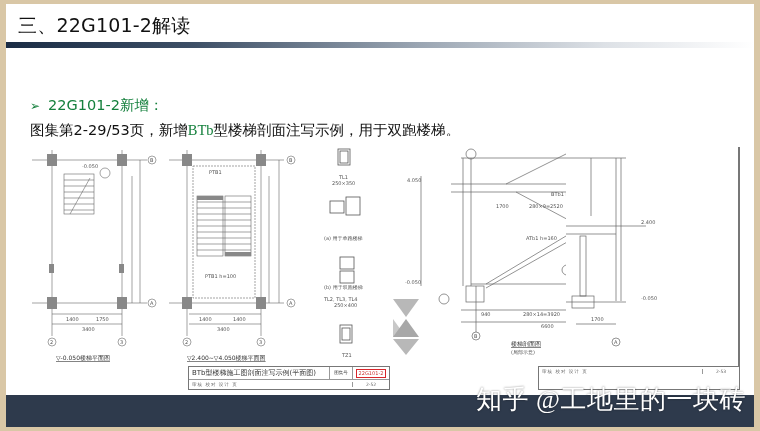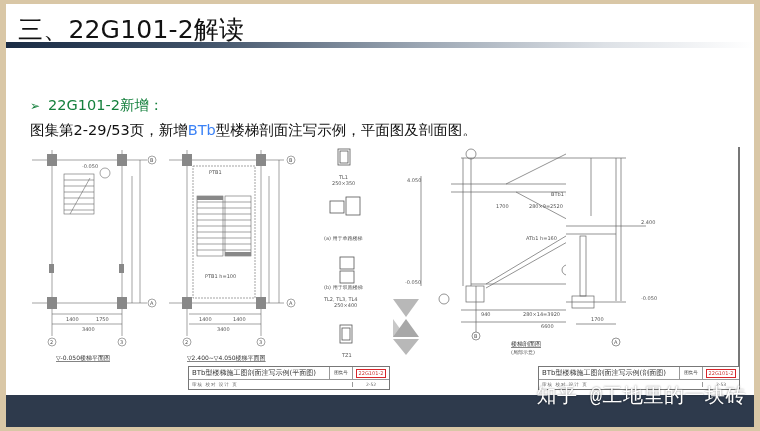--- a/index.html
+++ b/index.html
@@ -7,79 +7,79 @@
     width:760px; height:431px; overflow:hidden; position:relative;
     background:#d9c7a6;
     font-family:"Liberation Sans","DejaVu Sans",sans-serif;
   }
   .slide {
     position:absolute; left:6px; top:4px; width:748px; height:423px;
     background:#ffffff; overflow:hidden;
   }
   .title-bar { position:absolute; left:0; top:0; width:748px; height:38px; }
   .title-text {
-    position:absolute; left:12px; top:9px; font-size:25px; color:#111;
+    position:absolute; left:12px; top:9px; font-size:19px; color:#111;
     font-family:"DejaVu Sans",sans-serif; letter-spacing:0.2px;
   }
   .title-rule {
     position:absolute; left:0; top:38px; width:748px; height:6px;
     background:linear-gradient(to right,#1a2c45 0%,#3d4f66 25%,#9aa5b2 55%,#dde1e6 80%,#ffffff 100%);
   }
   .bullet-line {
     position:absolute; left:24px; top:92px; font-size:14.5px; color:#15803d;
     font-family:"DejaVu Sans",sans-serif;
   }
   .bullet-line .arrow { font-size:12px; margin-right:8px; }
   .desc-line {
     position:absolute; left:24px; top:117px; font-size:14.5px; color:#111;
     font-family:"DejaVu Sans",sans-serif;
   }
-  .desc-line .hl { color:#3b82f6; }
+  .desc-line .hl { color:#15803d;font-family:Liberation Serif, serif; }
   .drawing { position:absolute; background:#fff; }
   .drawing svg { display:block; }
   .tiny { font-family:"DejaVu Sans",sans-serif; font-size:5px; fill:#555; }
   .cap { font-family:"DejaVu Sans",sans-serif; font-size:6px; fill:#333; }
   .titleblock {
     position:absolute; border:1px solid #777; background:#fff;
     font-family:"DejaVu Sans",sans-serif; color:#333;
   }
   .tb-row1 { height:12px; border-bottom:1px solid #999; display:flex; align-items:center; font-size:7px; }
   .tb-row2 { height:9px; display:flex; align-items:center; font-size:4.5px; color:#666; }
   .tb-name { flex:1; padding-left:3px; white-space:nowrap; overflow:hidden; }
   .tb-label { width:22px; border-left:1px solid #999; text-align:center; font-size:4.5px; height:100%; line-height:12px; }
   .tb-code { width:36px; border-left:1px solid #999; display:flex; align-items:center; justify-content:center; height:100%; }
   .tb-code span { border:1.5px solid #d9262b; color:#c33; font-size:5px; padding:0 2px; line-height:7px; }
   .tb-page { width:36px; border-left:1px solid #999; text-align:center; }
   .tb-sig { flex:1; padding-left:3px; letter-spacing:1px; }
   .footer {
     position:absolute; left:0; top:391px; width:748px; height:32px; background:#2e3a4c;
   }
   .watermark {
-    position:absolute; right:14px; top:382px; font-size:20px; color:#fff;
-    font-family:Liberation Mono, monospace; text-shadow:0 0 2px rgba(0,0,0,0.5);
+    position:absolute; right:14px; top:382px; font-size:26px; color:#fff;
+    font-family:Liberation Serif, serif; text-shadow:0 0 2px rgba(0,0,0,0.5);
     letter-spacing:0.5px;
   }
   .tri-deco { position:absolute; left:387px; top:295px; }
 </style>
 </head>
 <body>
 
 <div class="slide">
 
   <div class="title-bar">
     <div class="title-text">三、22G101-2解读</div>
   </div>
   <div class="title-rule"></div>
 
   <div class="bullet-line">
     <span class="arrow">➢</span><span>22G101-2新增：</span>
   </div>
 
   <div class="desc-line">
-    <span>图集第2-29/53页，新增</span><span class="hl">BTb</span><span>型楼梯剖面注写示例，平面图及剖面图。</span>
+    <span>图集第2-29/53页，新增</span><span class="hl">BTb</span><span>型楼梯剖面注写示例，用于双跑楼梯。</span>
   </div>
 
   <div class="drawing" style="left:26px;top:142px;width:140px;height:222px;">
     <svg width="140" height="222">
       <g stroke="#666" stroke-width="0.6" fill="none">
         <line x1="0" y1="14" x2="115" y2="14"></line>
         <line x1="0" y1="157" x2="115" y2="157"></line>
         <line x1="20" y1="4" x2="20" y2="190"></line>
         <line x1="90" y1="4" x2="90" y2="190"></line>
         <line x1="108" y1="14" x2="108" y2="157"></line>
@@ -268,27 +268,20 @@
       <div class="tb-code">
           <span>22G101-2</span>
         </div>
     </div>
     <div class="tb-row2">
       <div class="tb-sig">审核 校对 设计 页</div>
       <div class="tb-page">2-52</div>
     </div>
   </div>
   <div class="titleblock" style="left:532px;top:362px;width:200px;height:22px;">
-    <div class="tb-row1">
-      <div class="tb-name">BTb型楼梯施工图剖面注写示例(剖面图)</div>
-      <div class="tb-label">图集号</div>
-      <div class="tb-code">
-          <span>22G101-2</span>
-        </div>
-    </div>
     <div class="tb-row2">
       <div class="tb-sig">审核 校对 设计 页</div>
       <div class="tb-page">2-53</div>
     </div>
   </div>
 
   <div class="footer"></div>
 </div>
 
 <div class="watermark">知乎 @工地里的一块砖</div>

